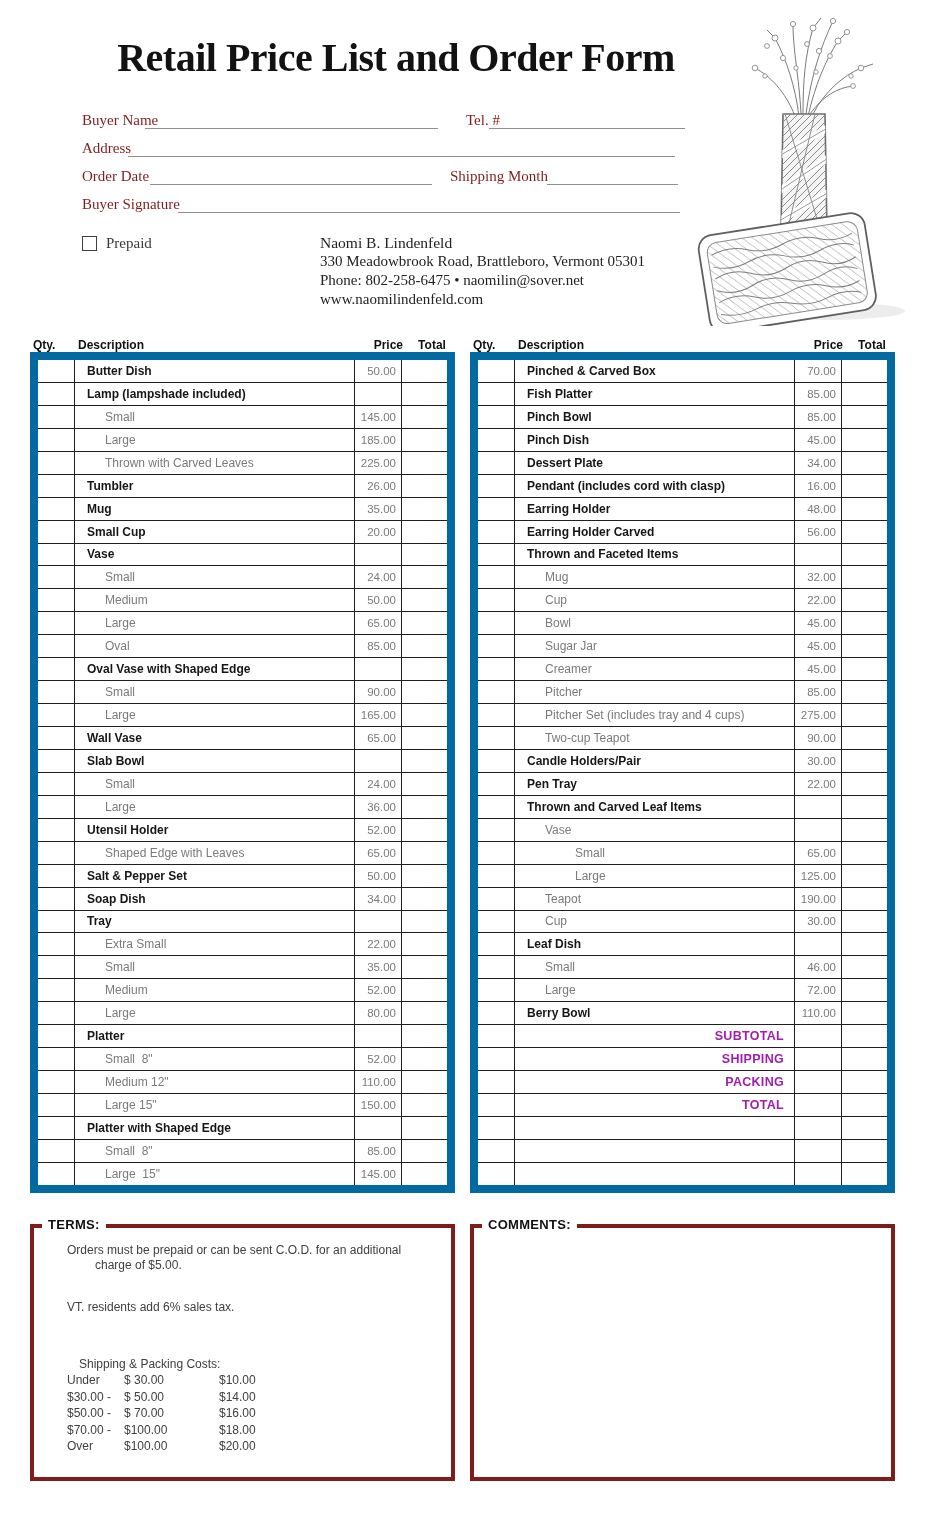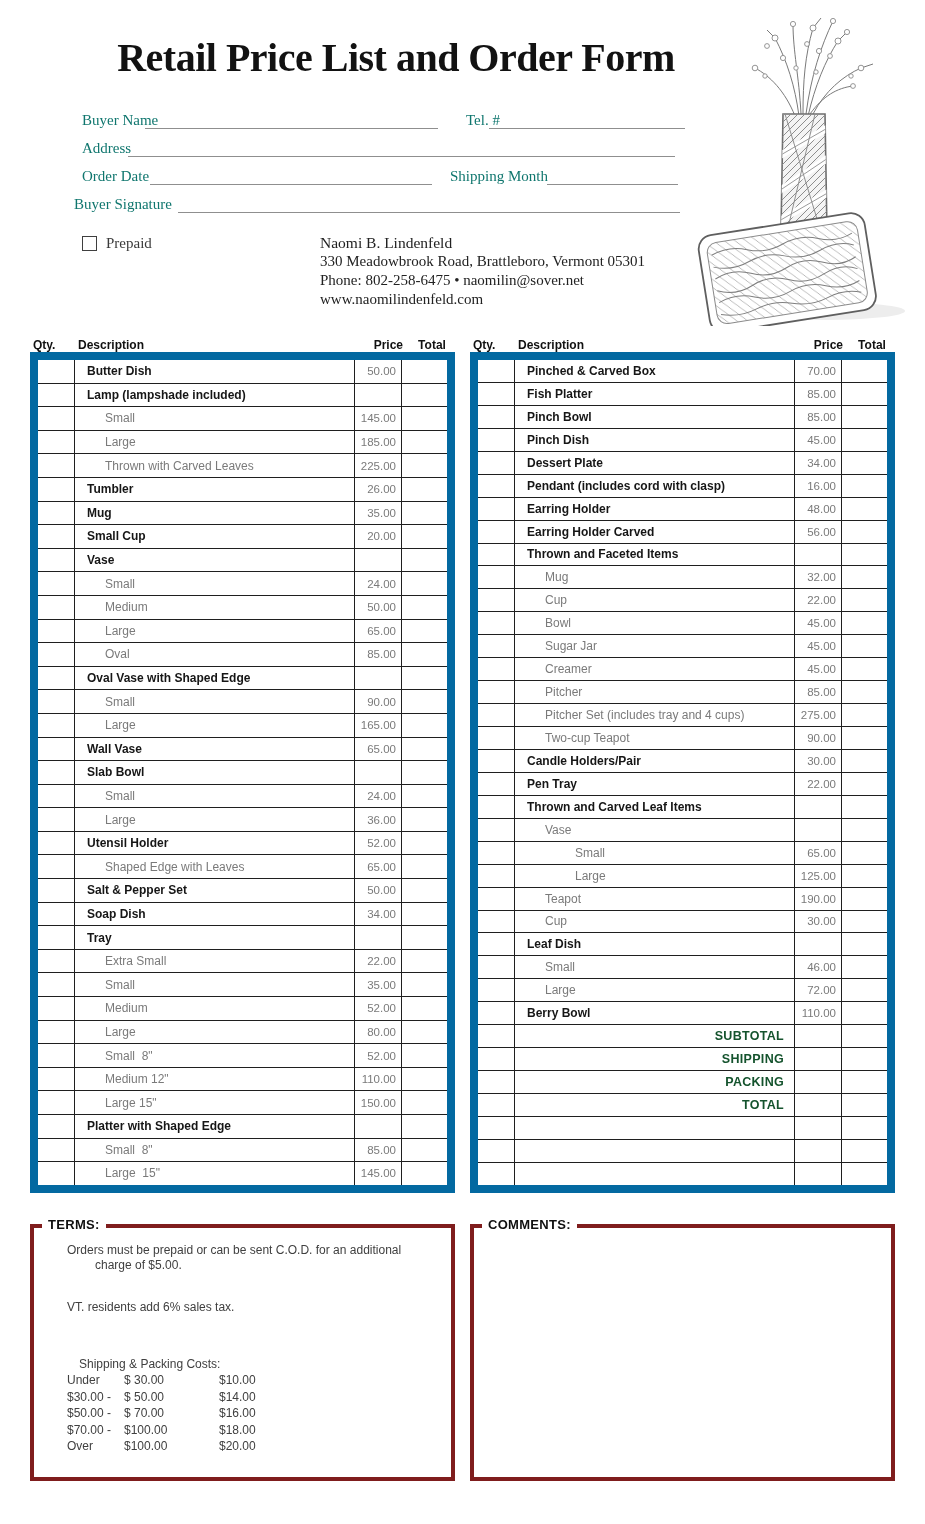--- a/index.html
+++ b/index.html
@@ -2,21 +2,21 @@
 <html><head>
 <meta charset="utf-8">
 <style>
   html,body{margin:0;padding:0;background:#fff;}
   .sheet{position:relative;width:925px;height:1524px;background:#fff;margin:0 auto;overflow:hidden;
          font-family:"Liberation Sans",sans-serif;color:#1a1a1a;}
 
   
   .title{position:absolute;left:30px;top:34px;width:732px;text-align:center;
          font-family:"Liberation Serif",serif;font-weight:600;font-size:40px;color:#121212;letter-spacing:-0.5px;}
-  .flabel{position:absolute;font-family:"Liberation Serif",serif;font-size:15px;color:#0f766e;white-space:nowrap;}
+  .flabel{position:absolute;font-family:"Liberation Serif",serif;font-size:15px;color:#7f1d1d;white-space:nowrap;}
   .fill-line{position:absolute;height:16px;border-bottom:1px solid #8f8f8f;}
   .prepaid-box{position:absolute;left:82px;top:236px;width:13px;height:13px;border:1.5px solid #3f3f3f;background:#fff;}
   .prepaid-label{position:absolute;left:106px;top:235px;font-family:"Liberation Serif",serif;font-size:15px;color:#3a3a3a;}
   .contact{position:absolute;left:320px;top:233px;font-family:"Liberation Serif",serif;font-size:15px;color:#222;line-height:19px;}
   .contact .cname{font-weight:normal;font-size:15.5px;}
 
   
   .table-wrap{position:absolute;width:425px;top:332px;}
   .table-wrap.left{left:30px;}
   .table-wrap.right{left:470px;}
@@ -28,21 +28,21 @@
   .thead .h-total{text-align:center;}
   .price-table{border:8px solid #0369a1;height:825px;display:flex;flex-direction:column;background:#fff;}
   .trow{flex:1;display:grid;grid-template-columns:36px 1fr 47px 46px;min-height:0;}
   .trow + .trow{border-top:1px solid #1f1f1f;}
   .cell{display:flex;align-items:center;min-width:0;overflow:hidden;}
   .c-desc,.c-price,.c-total{border-left:1px solid #1f1f1f;}
   .c-desc{font-size:12px;white-space:pre;}
   .c-desc.bold{font-weight:bold;color:#161616;padding-left:12px;}
   .c-desc.sub1{color:#7a7a7a;padding-left:30px;}
   .c-desc.sub2{color:#7a7a7a;padding-left:60px;}
-  .c-desc.sumlabel{font-weight:bold;color:#14532d;justify-content:flex-end;padding-right:10px;font-size:12.5px;letter-spacing:.3px;}
+  .c-desc.sumlabel{font-weight:bold;color:#a21caf;justify-content:flex-end;padding-right:10px;font-size:12.5px;letter-spacing:.3px;}
   .c-price{font-size:11.5px;color:#7a7a7a;justify-content:flex-end;padding-right:5px;}
 
   
   .bbox{position:absolute;top:1224px;height:249px;width:417px;border:4px solid #7f1d1d;background:#fff;}
   .bbox.terms{left:30px;}
   .bbox.comments{left:470px;}
   .bbox-label{position:absolute;top:-11px;left:8px;background:#fff;padding:0 6px;
               font-size:13px;font-weight:bold;color:#101010;letter-spacing:.3px;}
   .terms-content{padding:15px 18px 0 33px;font-size:12px;color:#404040;line-height:15px;}
   .terms-line2{margin-left:28px;}
@@ -67,21 +67,21 @@
   <div class="fill-line" style="left:489px;top:112px;width:196px;"></div>
 
   <div class="flabel" style="left:82px;top:140px;">Address</div>
   <div class="fill-line" style="left:128px;top:140px;width:547px;"></div>
 
   <div class="flabel" style="left:82px;top:168px;">Order Date</div>
   <div class="fill-line" style="left:150px;top:168px;width:282px;"></div>
   <div class="flabel" style="left:450px;top:168px;">Shipping Month</div>
   <div class="fill-line" style="left:547px;top:168px;width:131px;"></div>
 
-  <div class="flabel" style="left:74px;top:196px;">Buyer Signature</div>
+  <div class="flabel" style="left:82px;top:196px;">Buyer Signature</div>
   <div class="fill-line" style="left:178px;top:196px;width:502px;"></div>
 
   <div class="prepaid-box"></div>
   <div class="prepaid-label">Prepaid</div>
 
   <div class="contact">
     <div class="cname">Naomi B. Lindenfeld</div>
     <div>330 Meadowbrook Road, Brattleboro, Vermont 05301</div>
     <div>Phone: 802-258-6475 • naomilin@sover.net</div>
     <div>www.naomilindenfeld.com</div>
@@ -328,20 +328,26 @@
         <div class="trow">
           <div class="cell c-qty"></div>
           <div class="cell c-desc sub1">Medium</div>
           <div class="cell c-price">52.00</div>
           <div class="cell c-total"></div>
         </div>
         <div class="trow">
           <div class="cell c-qty"></div>
           <div class="cell c-desc sub1">Large</div>
           <div class="cell c-price">80.00</div>
+          <div class="cell c-total"></div>
+        </div>
+        <div class="trow">
+          <div class="cell c-qty"></div>
+          <div class="cell c-desc bold">Platter</div>
+          <div class="cell c-price"></div>
           <div class="cell c-total"></div>
         </div>
         <div class="trow">
           <div class="cell c-qty"></div>
           <div class="cell c-desc sub1">Small  8"</div>
           <div class="cell c-price">52.00</div>
           <div class="cell c-total"></div>
         </div>
         <div class="trow">
           <div class="cell c-qty"></div>

